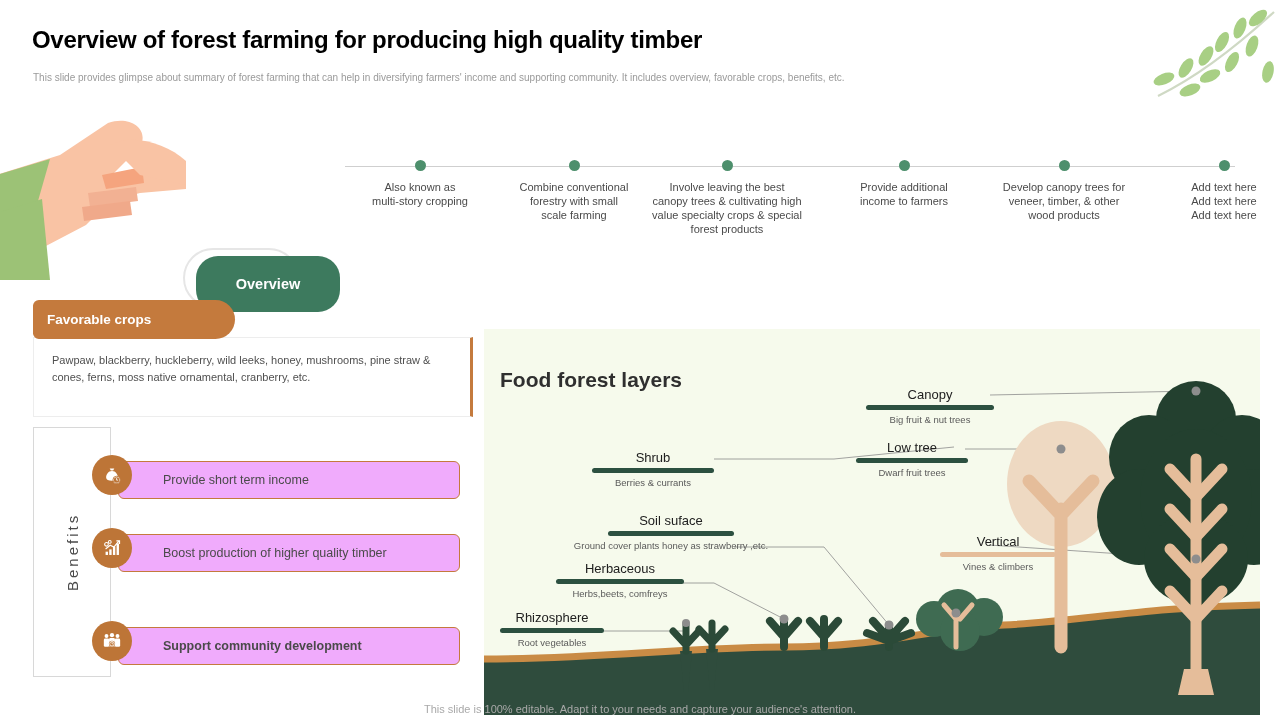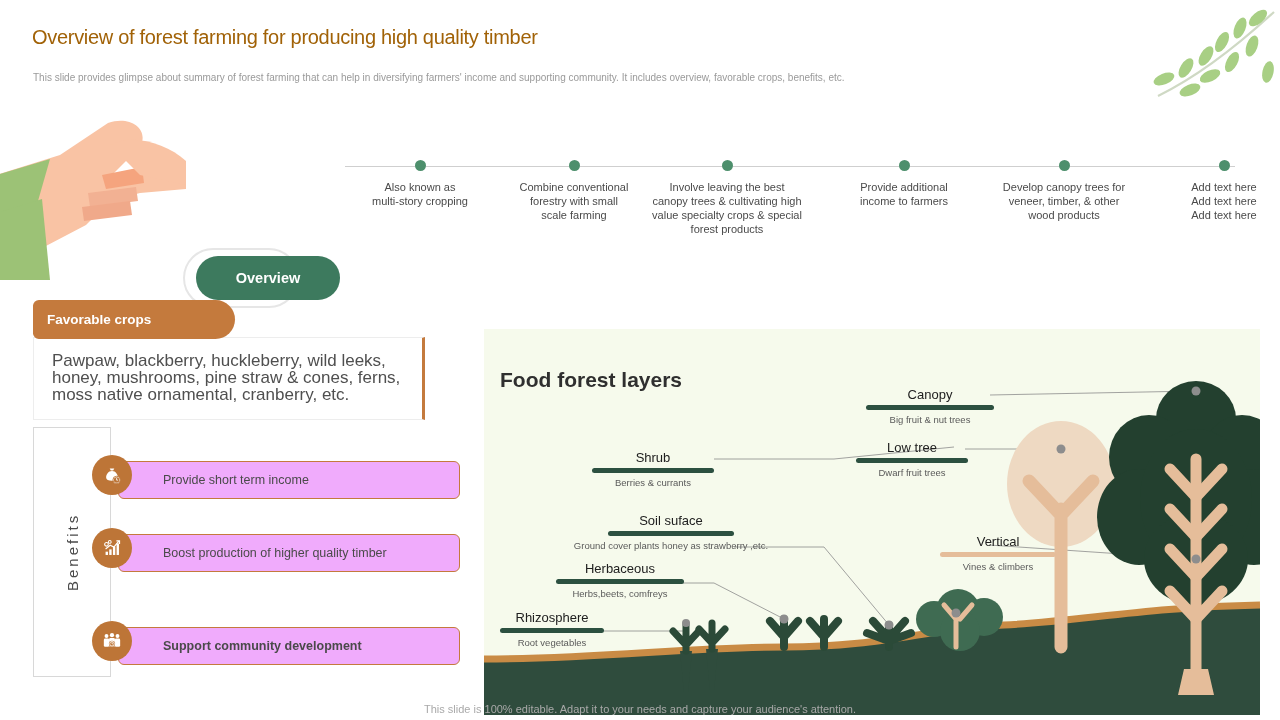--- a/index.html
+++ b/index.html
@@ -7,42 +7,42 @@
   body {
     background:#ffffff;
     font-family:"Liberation Sans", sans-serif;
     position:relative;
     color:#3d3d3d;
   }
 
   
   .page-title{
     position:absolute; left:32px; top:26px;
-    font-size:20px; font-weight:400; letter-spacing:-0.3px;
-    color:#a16207; white-space:nowrap;
+    font-size:24px; font-weight:700; letter-spacing:-0.3px;
+    color:#000000; white-space:nowrap;
   }
   .page-subtitle{
     position:absolute; left:33px; top:72px;
     font-size:10px; color:#9a9a9a; white-space:nowrap;
   }
   .leaf-deco{ position:absolute; right:0; top:0; width:140px; height:105px; }
 
   
   .timeline{ position:absolute; left:0; top:110px; width:1280px; height:165px; }
   .tl-line{
     position:absolute; left:345px; top:56px; width:890px; height:1px;
     background:#cfcfcf;
   }
   .hand{ position:absolute; left:-10px; top:5px; width:230px; height:165px; }
   .overview-halo{
     position:absolute; left:183px; top:138px; width:116px; height:60px;
     border:2px solid #e6e6e6; border-radius:30px; background:#fff;
   }
   .overview-pill{
-    position:absolute; left:196px; top:146px; width:144px; height:44px;
+    position:absolute; left:196px; top:146px; width:144px; height:56px;
     background:#3d7a5e; border-radius:22px;
     display:flex; align-items:center; justify-content:center;
     color:#ffffff; font-size:14.5px; font-weight:700;
   }
   .tl-node{ position:absolute; top:0; width:170px; text-align:center; }
   .tl-dot{
     width:11px; height:11px; border-radius:50%;
     background:#4d8f6c; margin:50px auto 0;
   }
   .tl-text{
@@ -52,25 +52,25 @@
   
   .crops-wrap{ position:absolute; left:33px; top:300px; width:424px; }
   .crops-head{
     width:202px; height:39px; background:#c47a3d;
     border-radius:6px 20px 20px 6px;
     display:flex; align-items:center; padding-left:14px;
     color:#ffffff; font-size:13.5px; font-weight:700;
     position:relative; z-index:2;
   }
   .crops-body{
-    margin-top:-2px; width:392px; min-height:80px;
+    margin-top:-2px; width:440px; min-height:80px;
     background:#ffffff; border:1px solid #ededed;
     border-right:3px solid #c47a3d;
-    padding:14px 18px 16px 18px;
-    font-size:17px; line-height:17px; color:#4f4f4f;
+    padding:14px 18px 28px 18px;
+    font-size:11px; line-height:17px; color:#4f4f4f;
   }
 
   
   .benefits-box{
     position:absolute; left:33px; top:427px;
     width:78px; height:250px;
     border:1px solid #d8d8d8; background:#fff;
   }
   .benefits-label{
     position:absolute; left:33px; top:427px; width:78px; height:250px;

